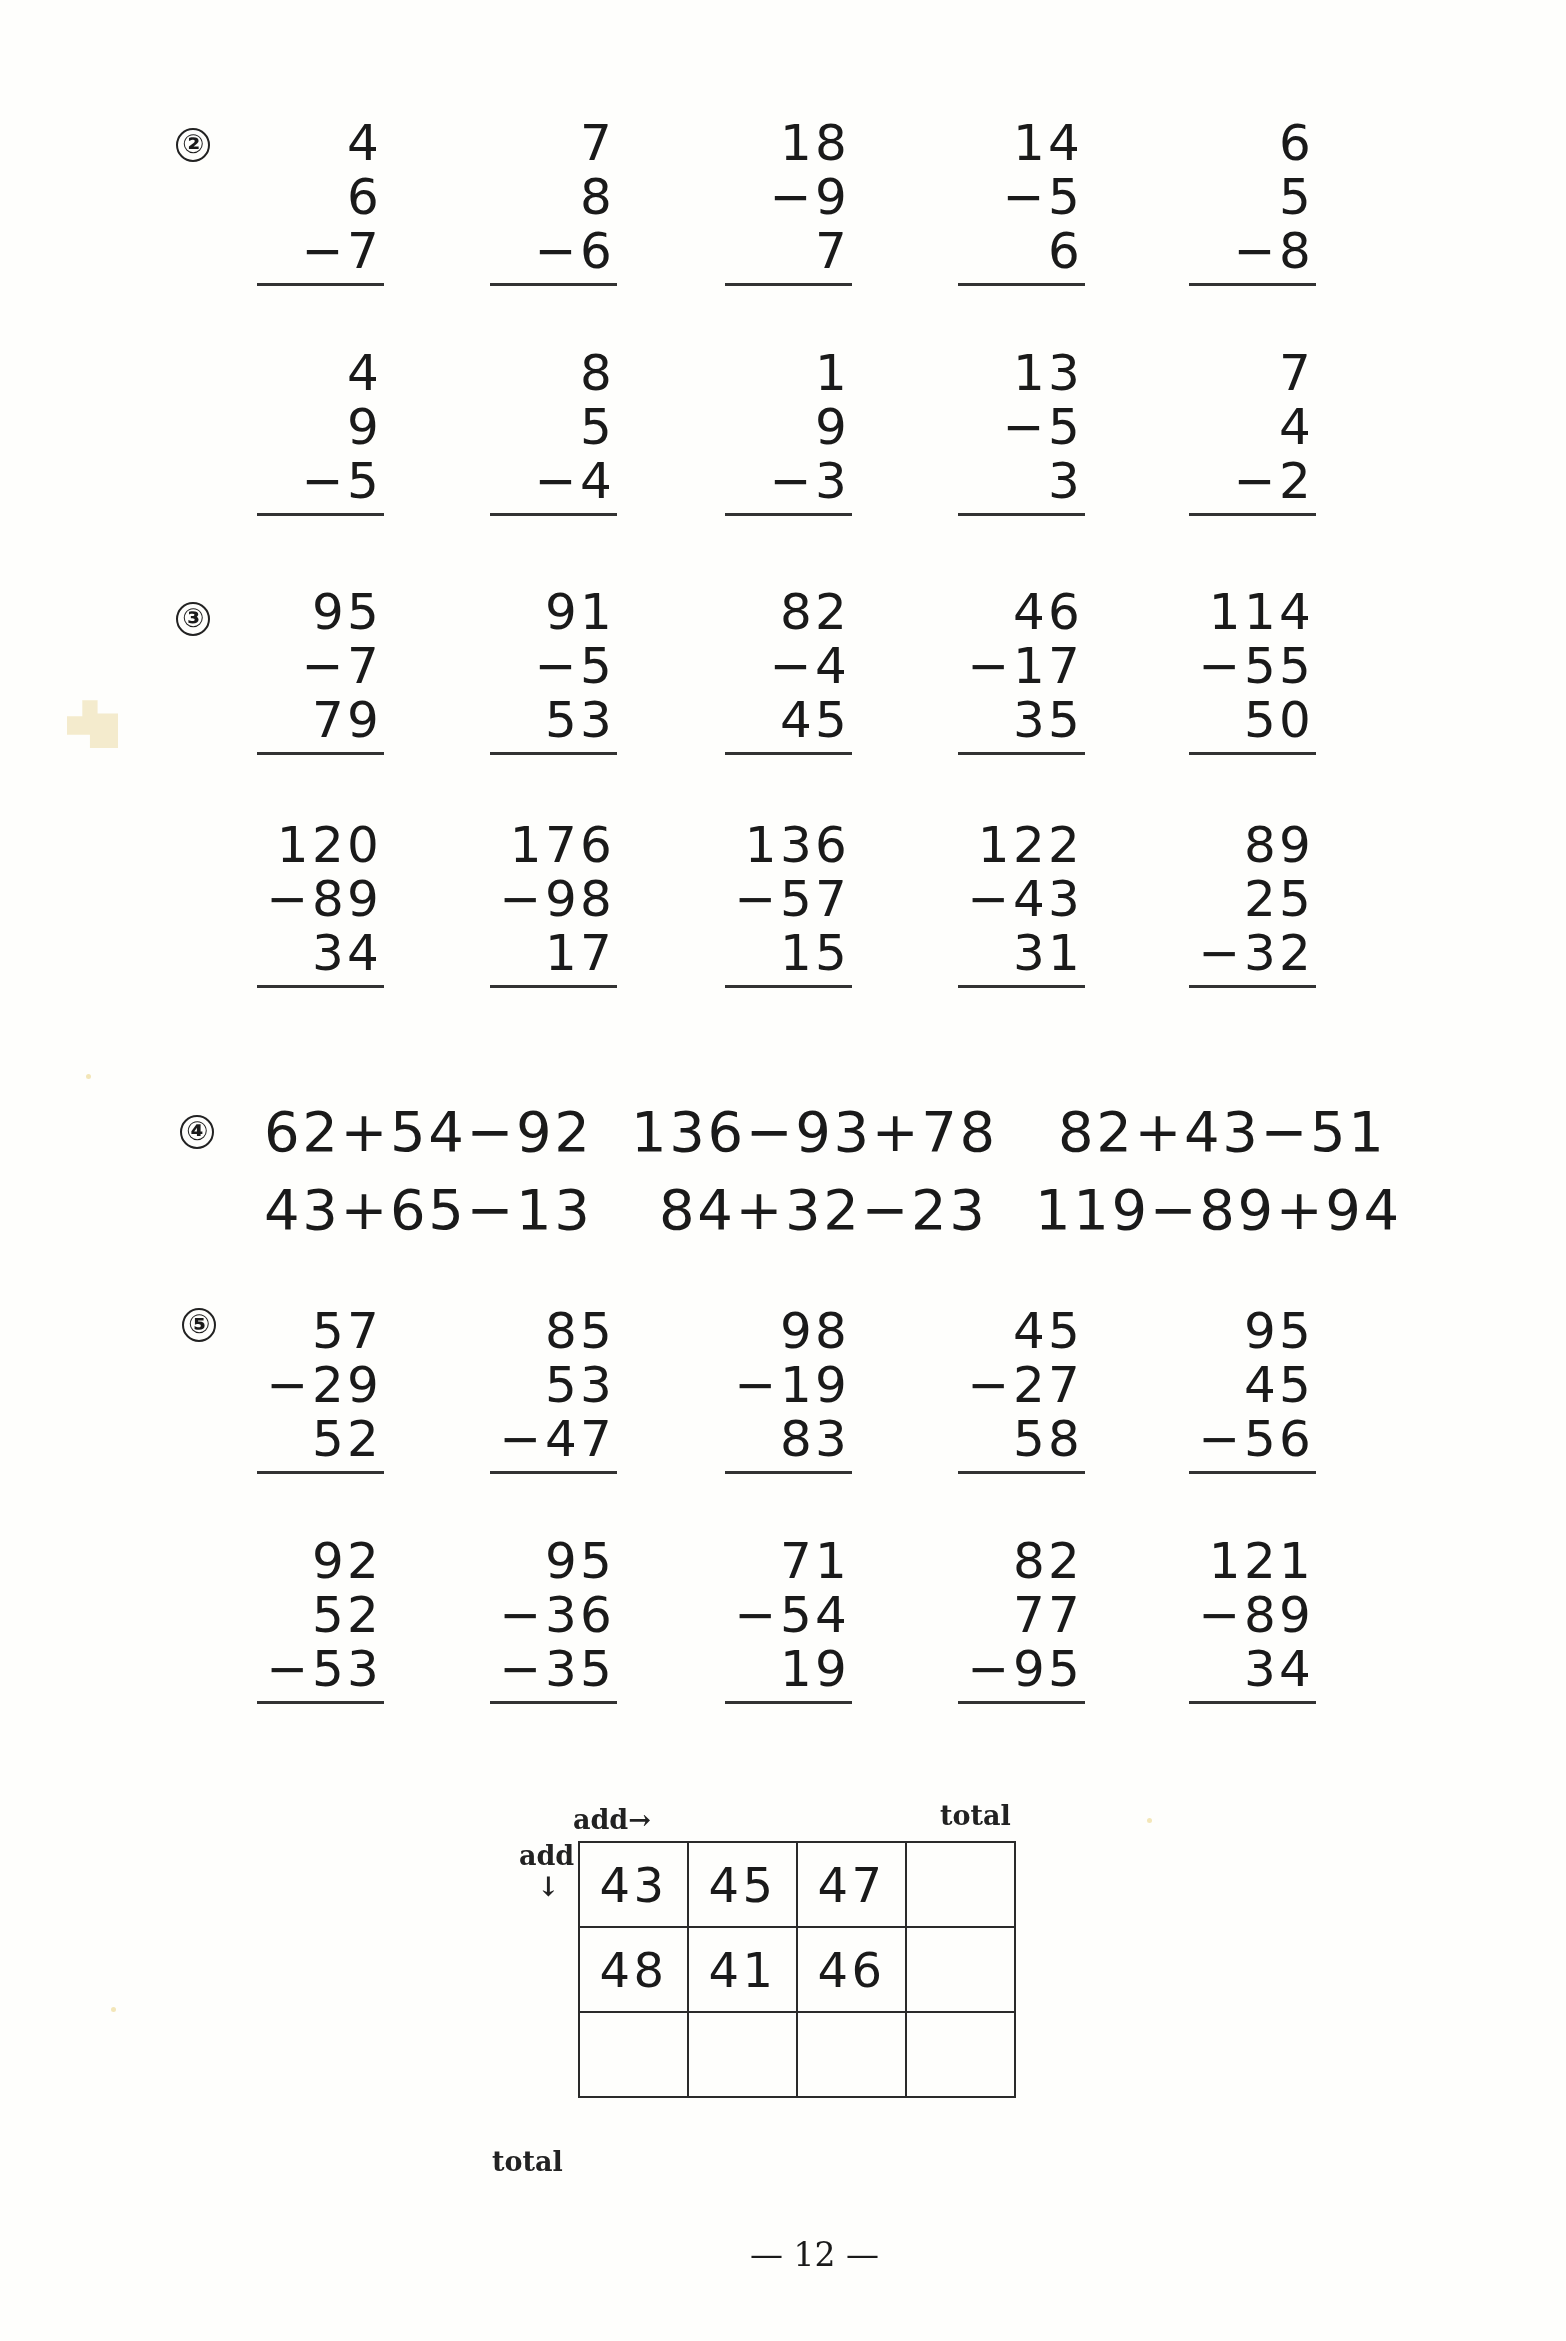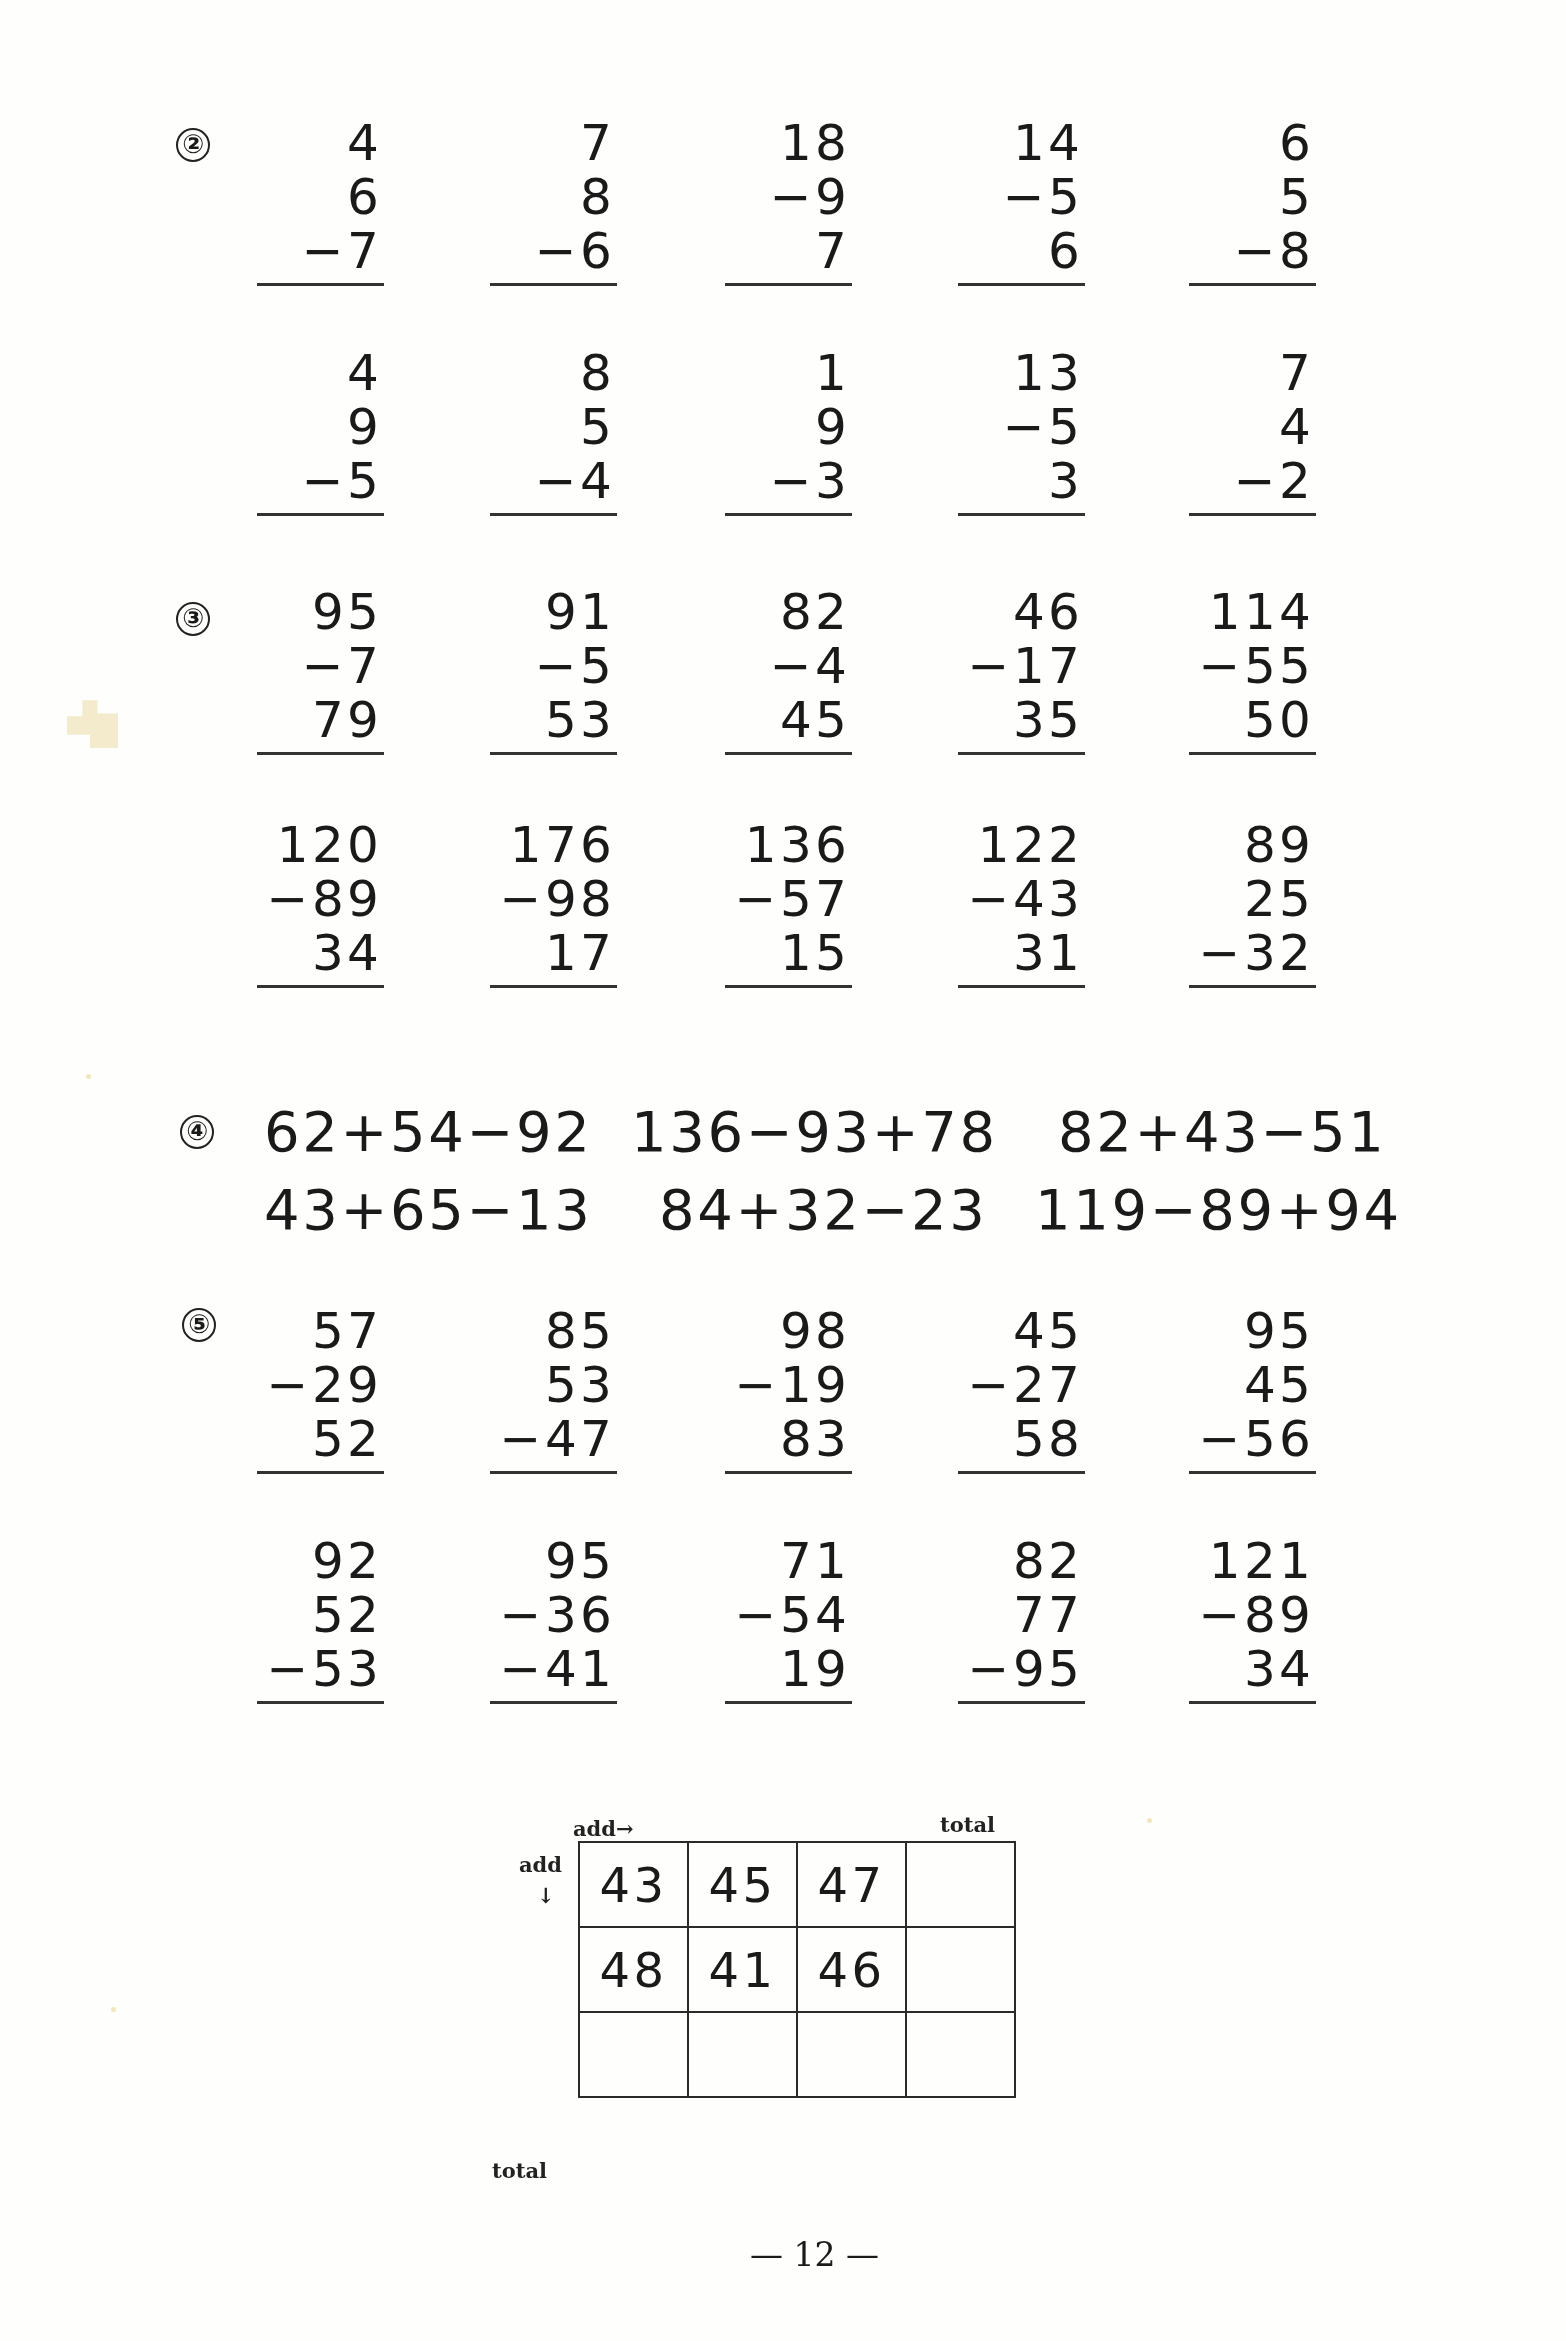--- a/index.html
+++ b/index.html
@@ -21,21 +21,21 @@
     height:54px; line-height:54px; text-align:right; font-size:50px; letter-spacing:3.4px;
     padding-right:1.7px;
   }
   .prob .rule { height:2.6px; background:#333; margin-top:5.1px; }
   .expr { position:absolute; font-size:56px; letter-spacing:2.6px; white-space:nowrap; line-height:51px; }
   .tbl { position:absolute; left:578px; top:1841px; border-collapse:collapse; }
   .tbl td {
     width:107px; height:83px; border:2.6px solid #2a2a2a; text-align:center;
     font-size:48px; letter-spacing:3.4px; padding:0;
   }
-  .lbl { position:absolute; font-family:"DejaVu Serif", serif; font-weight:bold; font-size:21px; color:#222; white-space:nowrap;margin-top:12px; }
+  .lbl { position:absolute; font-family:"DejaVu Serif", serif; font-weight:bold; font-size:27px; color:#222; white-space:nowrap; }
   .pageno { position:absolute; left:750px; top:2235px; font-family:"DejaVu Serif", serif; font-size:33px; white-space:nowrap; }
 </style>
 </head>
 <body>
 
 <div class="stain"></div>
 <div class="fleck" style="left:86px;top:1074px"></div>
 <div class="fleck" style="left:1147px;top:1818px"></div>
 <div class="fleck" style="left:111px;top:2007px"></div>
 
@@ -197,21 +197,21 @@
     </div>
     <div class="prob" style="left: 257px; top: 1534px;">
       <div class="n">92</div>
       <div class="n">52</div>
       <div class="n">−53</div>
       <div class="rule"></div>
     </div>
     <div class="prob" style="left: 490px; top: 1534px;">
       <div class="n">95</div>
       <div class="n">−36</div>
-      <div class="n">−41</div>
+      <div class="n">−35</div>
       <div class="rule"></div>
     </div>
     <div class="prob" style="left: 725px; top: 1534px;">
       <div class="n">71</div>
       <div class="n">−54</div>
       <div class="n">19</div>
       <div class="rule"></div>
     </div>
     <div class="prob" style="left: 958px; top: 1534px;">
       <div class="n">82</div>

